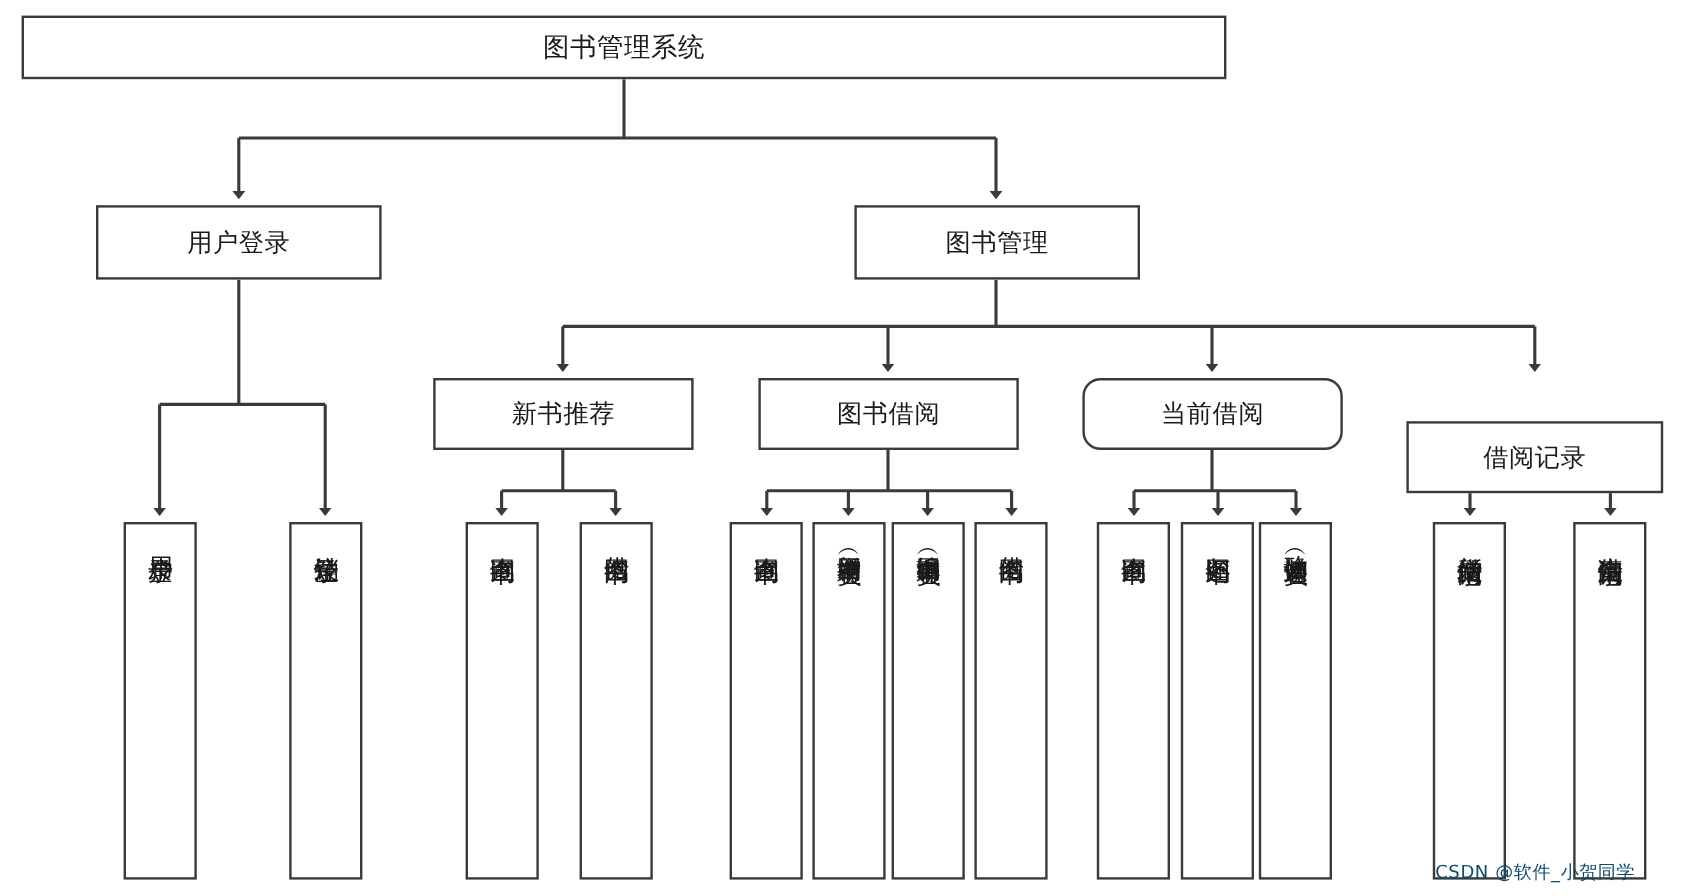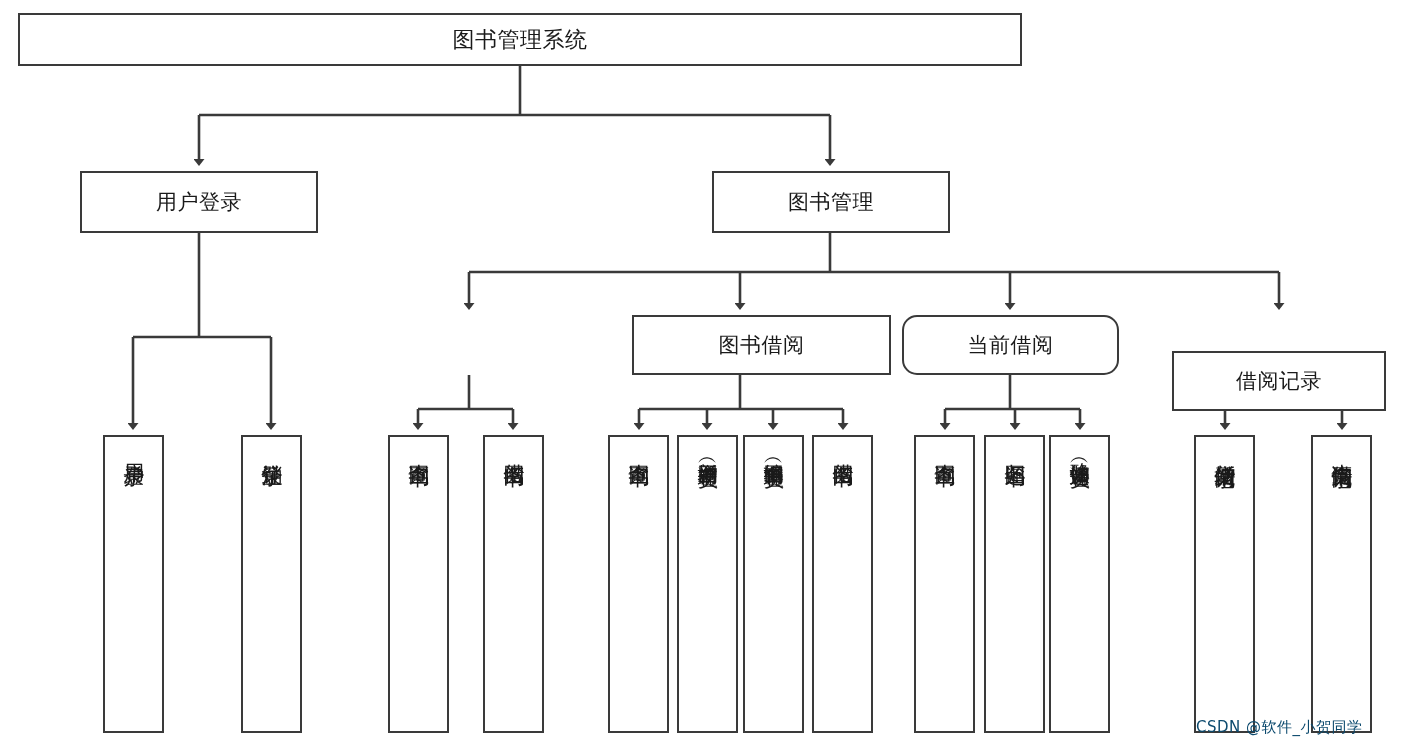--- a/index.html
+++ b/index.html
@@ -128,21 +128,24 @@
     <span class="label">图书管理系统</span>
   </div>
 
   <div class="node node-h" style="left:80px; top:171px; width:238px; height:62px;">
     <span class="label">用户登录</span>
   </div>
   <div class="node node-h" style="left:712px; top:171px; width:238px; height:62px;">
     <span class="label">图书管理</span>
   </div>
 
-  <div class="node node-h" style="left:632px; top:315px; width:259px; height:60px;">
+  <div class="node node-h" style="left:361px; top:315px; width:217px; height:60px;">
+    <span class="label">新书推荐</span>
+  </div>
+  <div class="node node-h" style="left:632px; top:315px; width:217px; height:60px;">
     <span class="label">图书借阅</span>
   </div>
   <div class="node node-h" style="left:902px; top:315px; width:217px; height:60px;border-radius:15px;">
     <span class="label">当前借阅</span>
   </div>
   <div class="node node-h" style="left:1172px; top:315px; width:214px; height:60px;margin-top:36px;">
     <span class="label">借阅记录</span>
   </div>
 
   <div class="node node-v" style="left:103px; top:435px; width:61px; height:298px;">

